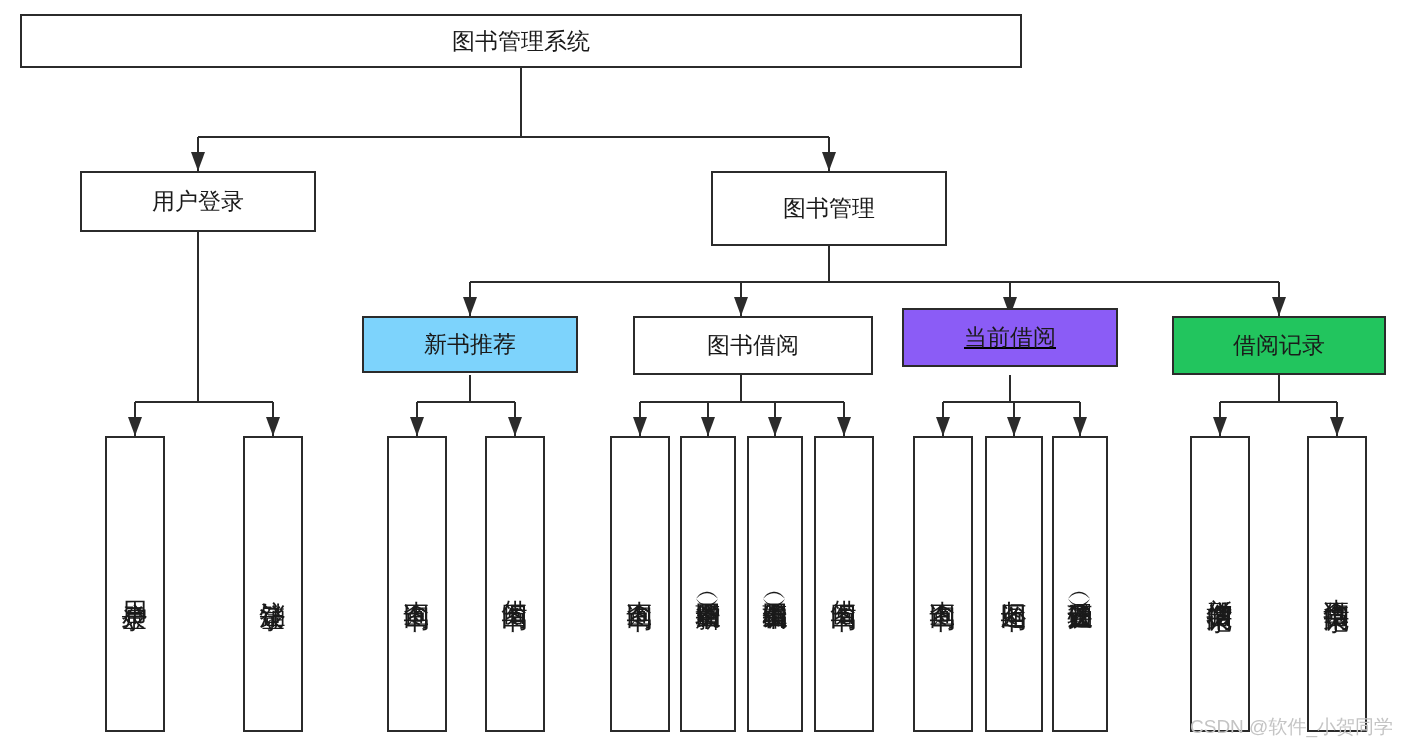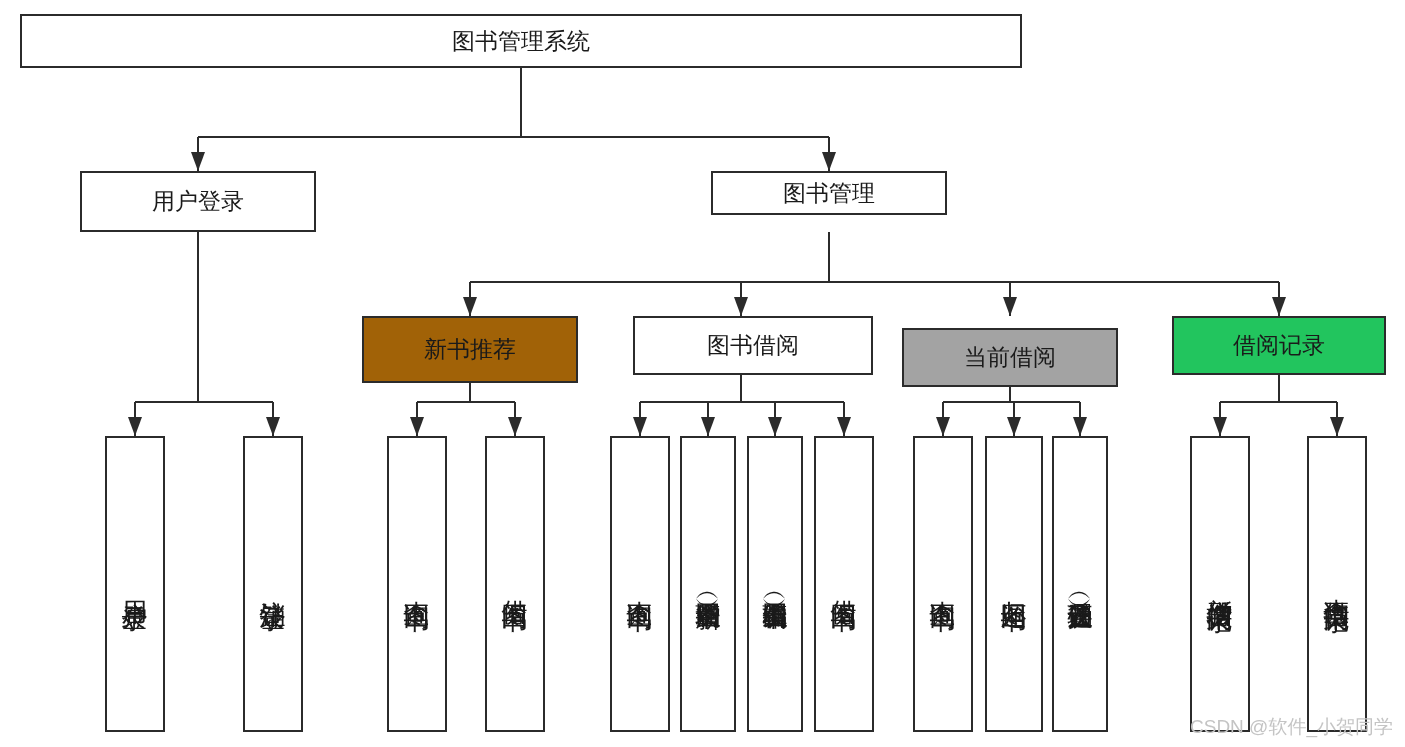--- a/index.html
+++ b/index.html
@@ -127,30 +127,30 @@
       <line x1="1337" y1="402" x2="1337" y2="436" stroke="#2b2b2b" stroke-width="2.4" shape-rendering="crispEdges"></line>
       <polygon points="1330,417 1344,417 1337,436" fill="#2b2b2b"></polygon>
     </svg>
   <div id="nodes">
       <div class="node horiz" style="left: 20px; top: 14px; width: 1002px; height: 54px; border-color: rgb(43, 43, 43); background: rgb(255, 255, 255);">
         <span class="node-label" style="color: rgb(26, 26, 26);">图书管理系统</span>
       </div>
       <div class="node horiz" style="left: 80px; top: 171px; width: 236px; height: 61px; border-color: rgb(43, 43, 43); background: rgb(255, 255, 255);">
         <span class="node-label" style="color: rgb(26, 26, 26);">用户登录</span>
       </div>
-      <div class="node horiz" style="left: 711px; top: 171px; width: 236px; height: 44px; border-color: rgb(43, 43, 43); background: rgb(255, 255, 255);">
+      <div class="node horiz" style="left: 711px; top: 171px; width: 236px; height: 75px; border-color: rgb(43, 43, 43); background: rgb(255, 255, 255);">
         <span class="node-label" style="color: rgb(26, 26, 26);">图书管理</span>
       </div>
-      <div class="node horiz" style="left: 362px; top: 316px; width: 216px; height: 67px; border-color: rgb(43, 43, 43); background: #a16207;">
+      <div class="node horiz" style="left: 362px; top: 316px; width: 216px; height: 57px; border-color: rgb(43, 43, 43); background: #7dd3fc;">
         <span class="node-label" style="color: rgb(26, 26, 26);">新书推荐</span>
       </div>
       <div class="node horiz" style="left: 633px; top: 316px; width: 240px; height: 59px; border-color: rgb(43, 43, 43); background: rgb(255, 255, 255);">
         <span class="node-label" style="color: rgb(26, 26, 26);">图书借阅</span>
       </div>
-      <div class="node horiz" style="left: 902px; top: 328px; width: 216px; height: 59px; border-color: rgb(43, 43, 43); background: #a3a3a3;">
+      <div class="node horiz" style="left: 902px; top: 308px; width: 216px; height: 59px; border-color: rgb(43, 43, 43); background: #8b5cf6; text-decoration: underline;">
         <span class="node-label" style="color: rgb(26, 26, 26);">当前借阅</span>
       </div>
       <div class="node horiz" style="left: 1172px; top: 316px; width: 214px; height: 59px; border-color: rgb(43, 43, 43); background: #22c55e;">
         <span class="node-label" style="color: rgb(26, 26, 26);">借阅记录</span>
       </div>
       <div class="node vert" style="left: 105px; top: 436px; width: 60px; height: 296px; border-color: rgb(43, 43, 43); background: rgb(255, 255, 255);">
         <span class="node-label" style="color: rgb(26, 26, 26);">用户登录</span>
       </div>
       <div class="node vert" style="left: 243px; top: 436px; width: 60px; height: 296px; border-color: rgb(43, 43, 43); background: rgb(255, 255, 255);">
         <span class="node-label" style="color: rgb(26, 26, 26);">注销登录</span>

